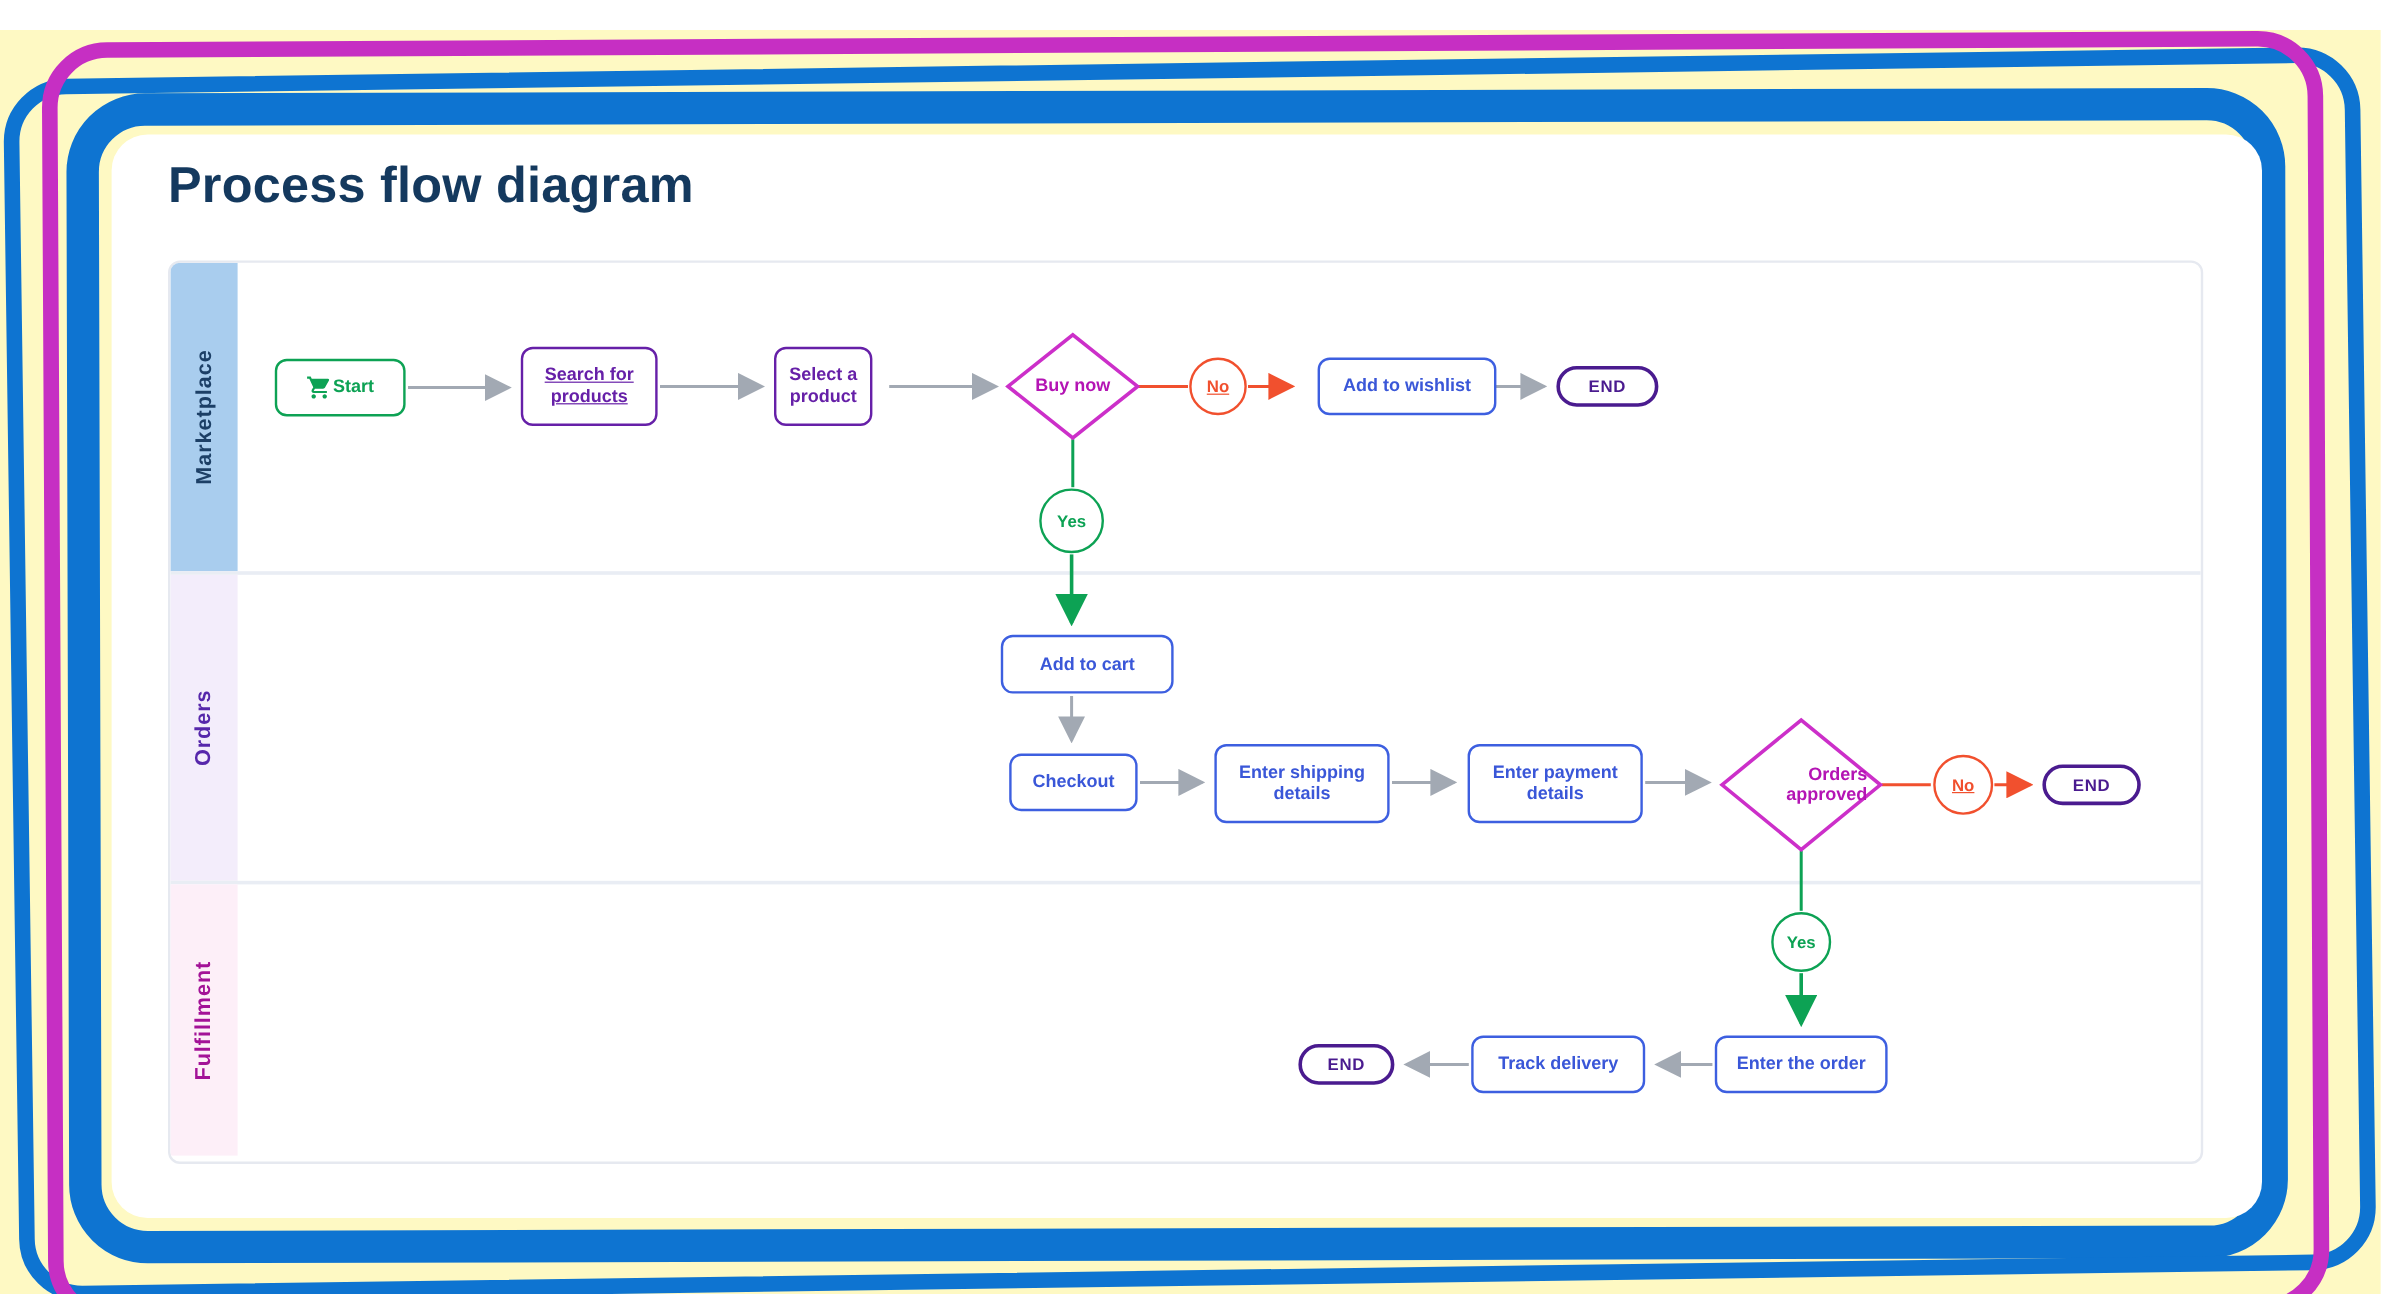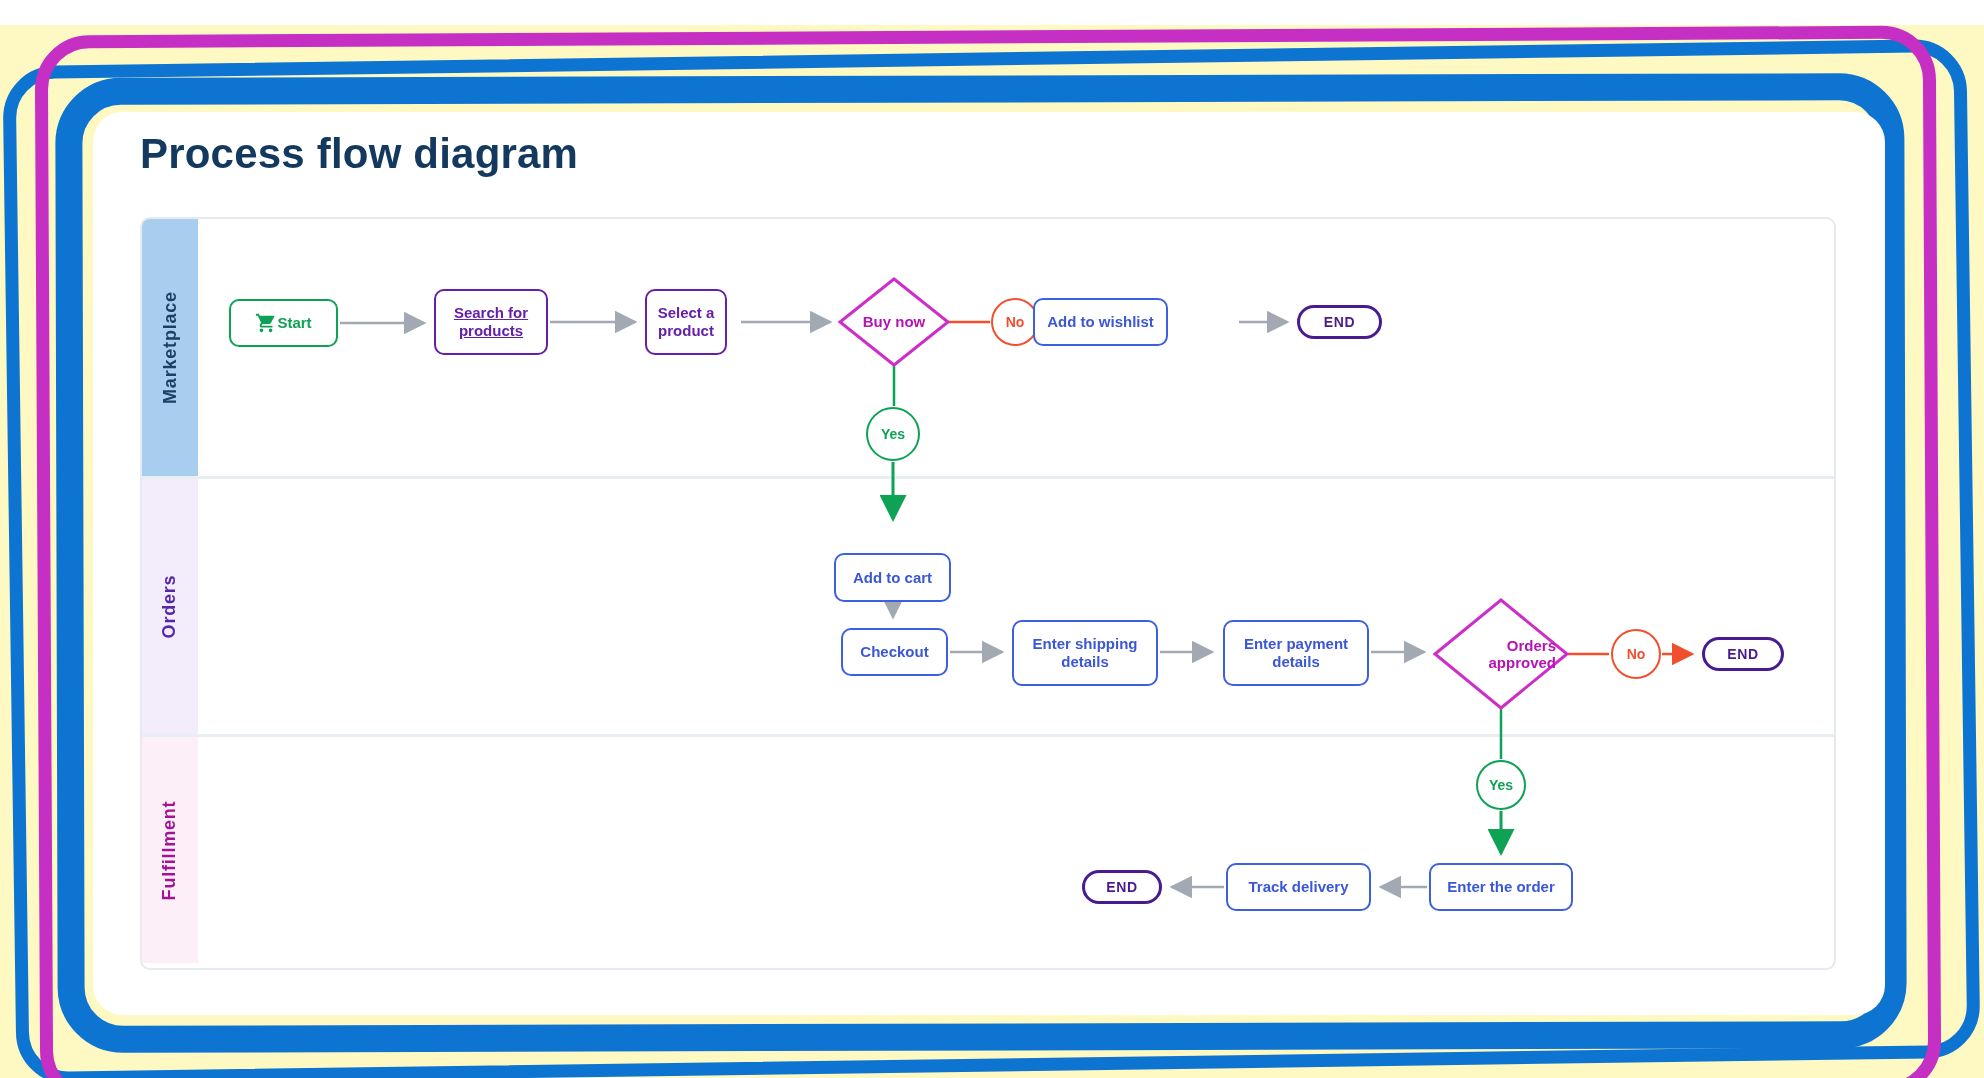--- a/index.html
+++ b/index.html
@@ -37,21 +37,21 @@
     position:absolute;background:#ffffff;border:2.5px solid;border-radius:10px;
     display:flex;align-items:center;justify-content:center;text-align:center;
     font-weight:700;font-size:15px;line-height:1.2;box-sizing:border-box;padding:2px 4px;
   }
   .n-green{border-color:#0da254;color:#0da254;}
   .n-purple{border-color:#6620a8;color:#6620a8;}
   .n-blue{border-color:#3d5fe0;color:#3a57d8;}
   .n-end{border-color:#4a1b8f;color:#4a1b8f;border-width:3px;border-radius:999px;font-size:14px;letter-spacing:0.6px;padding:0;}
   .circ{border-radius:50%;padding:0;font-size:14px;}
   .c-green{border-color:#0da254;color:#0da254;}
-  .c-red{border-color:#f1502e;color:#f1502e;}
+  .c-red{border-color:#f1502e;color:#f1502e;text-decoration:underline;}
   .diamond-label{
     position:absolute;display:flex;align-items:center;justify-content:center;text-align:right;
     font-weight:700;font-size:15px;line-height:1.15;color:#b414b4;pointer-events:none;
   }
   .cart-icon-svg{flex:0 0 auto;display:block;}
 </style>
 </head>
 <body>
 
 <div class="page">
@@ -129,25 +129,25 @@
 
   <div class="node n-green" style="left:229px;top:274px;width:109px;height:48px;">
     <svg class="cart-icon-svg" width="22" height="22" viewBox="0 0 24 24" fill="#0da254">
       <path d="M15.55 13c.75 0 1.41-.41 1.75-1.03l3.58-6.49A1 1 0 0 0 20.01 4H5.21l-.94-2H1v2h2l3.6 7.59-1.35 2.44C4.52 15.37 5.48 17 7 17h12v-2H7l1.1-2h7.45zM7 18c-1.1 0-1.99.9-1.99 2S5.9 22 7 22s2-.9 2-2-.9-2-2-2zm10 0c-1.1 0-1.99.9-1.99 2s.89 2 1.99 2 2-.9 2-2-.9-2-2-2z"></path>
     </svg>
     <span>Start</span>
   </div>
   <div class="node n-purple" style="left:434px;top:264px;width:114px;height:66px;text-decoration:underline;">Search for products</div>
   <div class="node n-purple" style="left:645px;top:264px;width:82px;height:66px;">Select a product</div>
   <div class="node circ c-red" style="left:991px;top:273px;width:48px;height:48px;">No</div>
-  <div class="node n-blue" style="left:1033px;top:273px;width:135px;height:48px;">Add to wishlist</div>
+  <div class="node n-blue" style="left:1098px;top:273px;width:149px;height:48px;">Add to wishlist</div>
   <div class="node n-end" style="left:1297px;top:280px;width:85px;height:34px;">END</div>
   <div class="node circ c-green" style="left:866px;top:382px;width:54px;height:54px;">Yes</div>
 
-  <div class="node n-blue" style="left:834px;top:528px;width:117px;height:49px;">Add to cart</div>
+  <div class="node n-blue" style="left:834px;top:504px;width:144px;height:49px;">Add to cart</div>
   <div class="node n-blue" style="left:841px;top:603px;width:107px;height:48px;">Checkout</div>
   <div class="node n-blue" style="left:1223px;top:595px;width:146px;height:66px;">Enter payment details</div>
   <div class="node n-blue" style="left:1012px;top:595px;width:146px;height:66px;">Enter shipping details</div>
   <div class="node circ c-red" style="left:1611px;top:604px;width:50px;height:50px;">No</div>
   <div class="node n-end" style="left:1702px;top:612px;width:82px;height:34px;">END</div>
   <div class="node circ c-green" style="left:1476px;top:735px;width:50px;height:50px;">Yes</div>
 
   <div class="node n-blue" style="left:1429px;top:838px;width:144px;height:48px;">Enter the order</div>
   <div class="node n-blue" style="left:1226px;top:838px;width:145px;height:48px;">Track delivery</div>
   <div class="node n-end" style="left:1082px;top:845px;width:80px;height:34px;">END</div>

